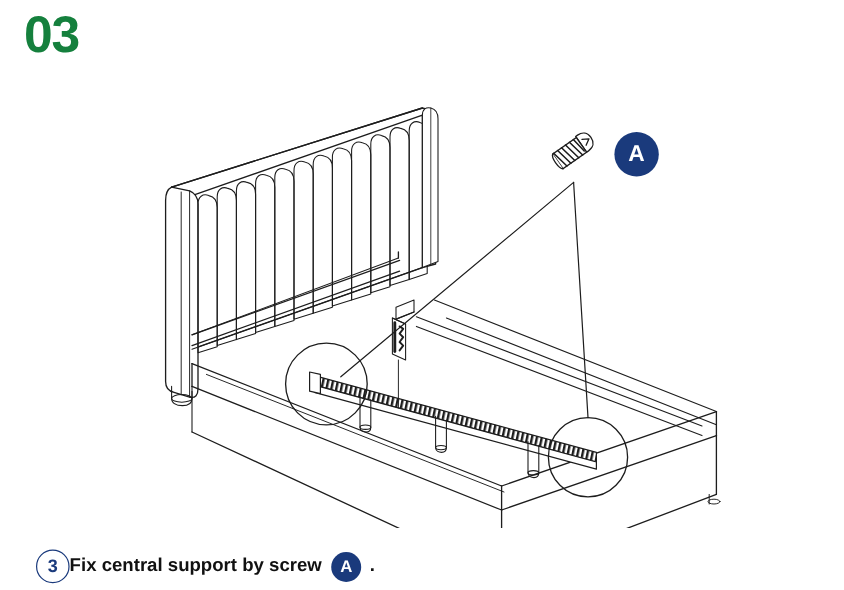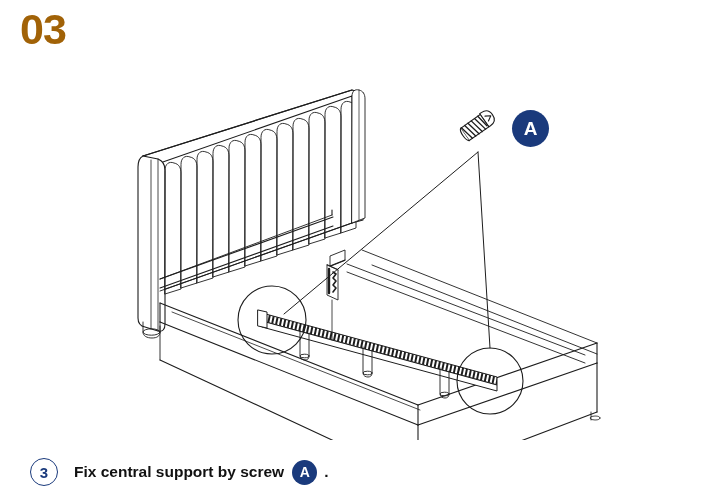--- a/index.html
+++ b/index.html
@@ -22,21 +22,21 @@
     height: 492px;
     background: #ffffff;
   }
   
   #step-number {
     position: absolute;
     left: 20px;
     top: 8px;
     font-size: 43px;
     font-weight: bold;
-    color: #a16207;
+    color: #15803d;
     letter-spacing: -1px;
     line-height: 1;
     font-family: "Liberation Sans", sans-serif;
   }
   
   #illustration {
     position: absolute;
     left: 0;
     top: 60px;
     width: 703px;
@@ -78,21 +78,20 @@
     color: #1a3a7c;
     display: flex;
     align-items: center;
     justify-content: center;
     font-size: 15px;
     font-weight: bold;
     box-sizing: border-box;
     flex: none;
   }
   #caption-text {
-    margin-left: 16px;
     font-size: 15.5px;
     font-weight: bold;
     color: #111111;
     white-space: nowrap;
   }
   #caption-badge-a {
     margin-left: 8px;
     width: 25px;
     height: 25px;
     font-size: 14px;

